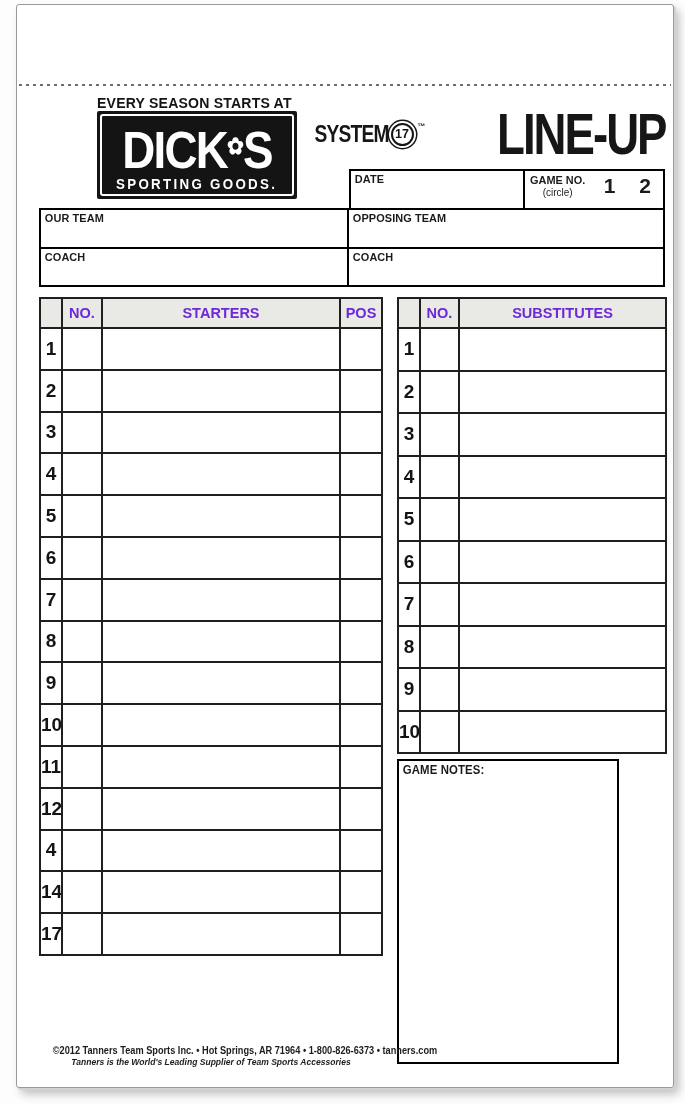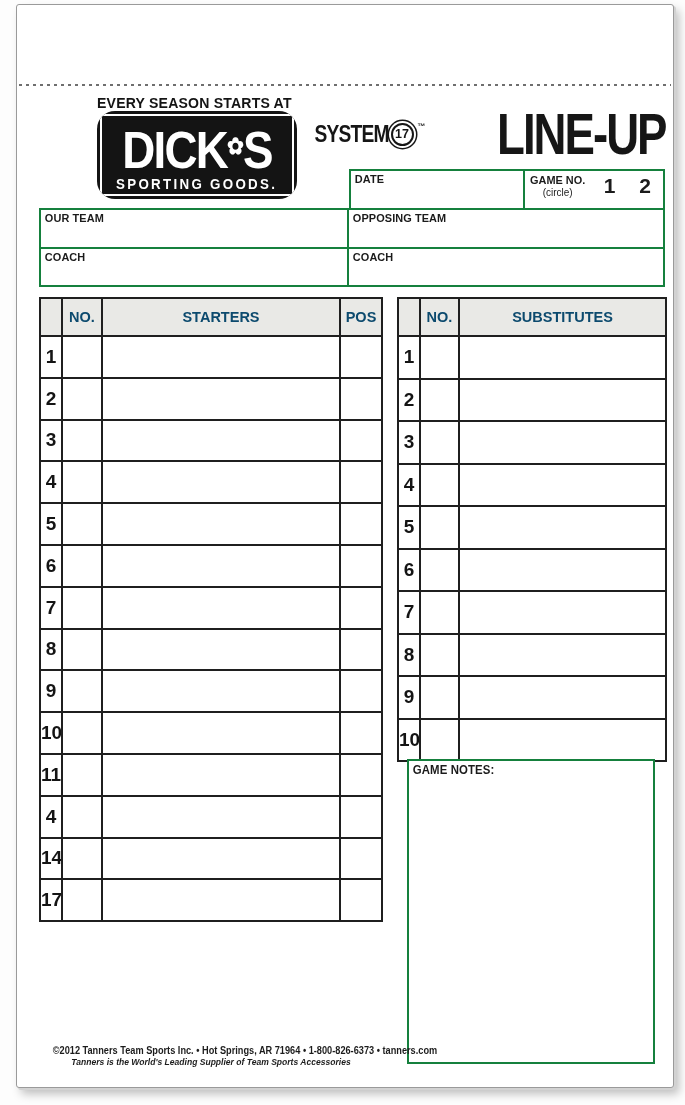--- a/index.html
+++ b/index.html
@@ -18,21 +18,21 @@
   }
 
   
   .tagline {
     position:absolute; left:80px; top:90px; width:200px; text-align:center;
     font-size:14.5px; font-weight:800; letter-spacing:.2px; transform:scaleX(.97); transform-origin:left;
     white-space:nowrap; color:#141414;
   }
   .dicks-logo {
     position:absolute; left:80px; top:106px; width:200px; height:88px;
-    background:#141414; border-radius:18px; display:flex; flex-direction:column;
+    background:#141414; border-radius:2px; display:flex; flex-direction:column;
     align-items:center; justify-content:flex-end; padding-bottom:7px; overflow:hidden;
   }
   .dicks-logo::after {
     content:""; position:absolute; inset:3px; border:2px solid #fff; border-radius:3px; pointer-events:none;
   }
   .dicks-word {
     color:#fff; font-size:52px; font-weight:800; line-height:50px; letter-spacing:-2px;
     transform:scaleX(.88); white-space:nowrap;
   }
   .dicks-flower {
@@ -56,52 +56,52 @@
     display:flex; align-items:center; justify-content:center; margin-left:2px;
     font-size:12.5px; font-weight:800; color:#161616; background:#fff;
   }
   .system-tm { font-size:8px; font-weight:700; vertical-align:top; position:relative; top:-8px; margin-left:4px; }
   .lineup-title {
     font-size:57px; font-weight:800; letter-spacing:-2.5px; color:#161616;
     transform:scaleX(.8); transform-origin:right; white-space:nowrap; line-height:56px;
   }
 
   
-  .box { position:absolute; border:2px solid #15803d; background:#fff; }
+  .box { position:absolute; border:2px solid #000000; background:#fff; }
   .box-label { display:block; padding:2px 4px; font-size:11.5px; font-weight:700; letter-spacing:.1px; transform:scaleX(.95); transform-origin:left; white-space:nowrap; }
 
   .date-box    { left:332px; top:164px; width:176px; height:41px; }
   .gameno-box  { left:506px; top:164px; width:142px; height:41px; display:flex; align-items:center; padding:0 8px 8px 5px; }
   .gameno-labels { line-height:12px; }
   .gameno-main { font-size:11.5px; font-weight:700; transform:scaleX(.95); transform-origin:left; white-space:nowrap; }
   .gameno-sub  { font-size:10.5px; font-weight:400; text-align:center; transform:scaleX(.95); transform-origin:left; white-space:nowrap; }
   .gameno-numbers { margin-left:auto; display:flex; gap:24px; padding-right:4px; }
   .gameno-numbers span { font-size:21px; font-weight:800; }
 
   .ourteam-box { left:22px;  top:203px; width:310px; height:41px; }
   .oppteam-box { left:330px; top:203px; width:318px; height:41px; }
   .coachl-box  { left:22px;  top:242px; width:310px; height:40px; }
   .coachr-box  { left:330px; top:242px; width:318px; height:40px; }
 
   
   table.roster { position:absolute; border-collapse:collapse; table-layout:fixed; background:#fff; }
   table.roster th, table.roster td { border:2px solid #1f1f1f; padding:0; overflow:hidden; }
   table.roster thead th {
-    background:var(--header-fill, #e9e9e6); height:38px;
-    font-size:14.5px; font-weight:800; letter-spacing:0; text-align:center; color:#0c4a6e;
+    background:var(--header-fill, #e9e9e6); height:30px;
+    font-size:14.5px; font-weight:800; letter-spacing:0; text-align:center; color:#6d28d9;
   }
   .starters { left:22px; top:292px; width:342px; }
   .starters tbody tr { height:41.8px; }
   .subs { left:380px; top:292px; width:268px; }
   .subs tbody tr { height:42.5px; }
   td.rownum { font-size:19px; font-weight:800; text-align:center; color:#141414; }
   td.blank { background:#fff; }
 
   
-  .notes-box { left:380px; top:754px; width:248px; height:305px;margin-left:10px; }
+  .notes-box { left:380px; top:754px; width:222px; height:305px; }
   .notes-box .box-label { font-size:12px; }
 
   .footer { position:absolute; left:22px; top:1040px; width:344px; text-align:center; }
   .footer-line1 { font-size:10px; font-weight:700; white-space:nowrap; transform:scaleX(.92); transform-origin:center; color:#1c1c1c; }
   .footer-line2 { font-size:9px; font-style:italic; font-weight:600; white-space:nowrap; transform:scaleX(.95); transform-origin:center; color:#1c1c1c; margin-top:1px; }
 </style>
 </head>
 <body>
 
 <div class="canvas">
@@ -231,20 +231,26 @@
             <td class="blank"></td>
             <td class="blank"></td>
           </tr>
           <tr>
             <td class="rownum">11</td>
             <td class="blank"></td>
             <td class="blank"></td>
             <td class="blank"></td>
           </tr>
           <tr>
+            <td class="rownum">12</td>
+            <td class="blank"></td>
+            <td class="blank"></td>
+            <td class="blank"></td>
+          </tr>
+          <tr>
             <td class="rownum">4</td>
             <td class="blank"></td>
             <td class="blank"></td>
             <td class="blank"></td>
           </tr>
           <tr>
             <td class="rownum">14</td>
             <td class="blank"></td>
             <td class="blank"></td>
             <td class="blank"></td>

